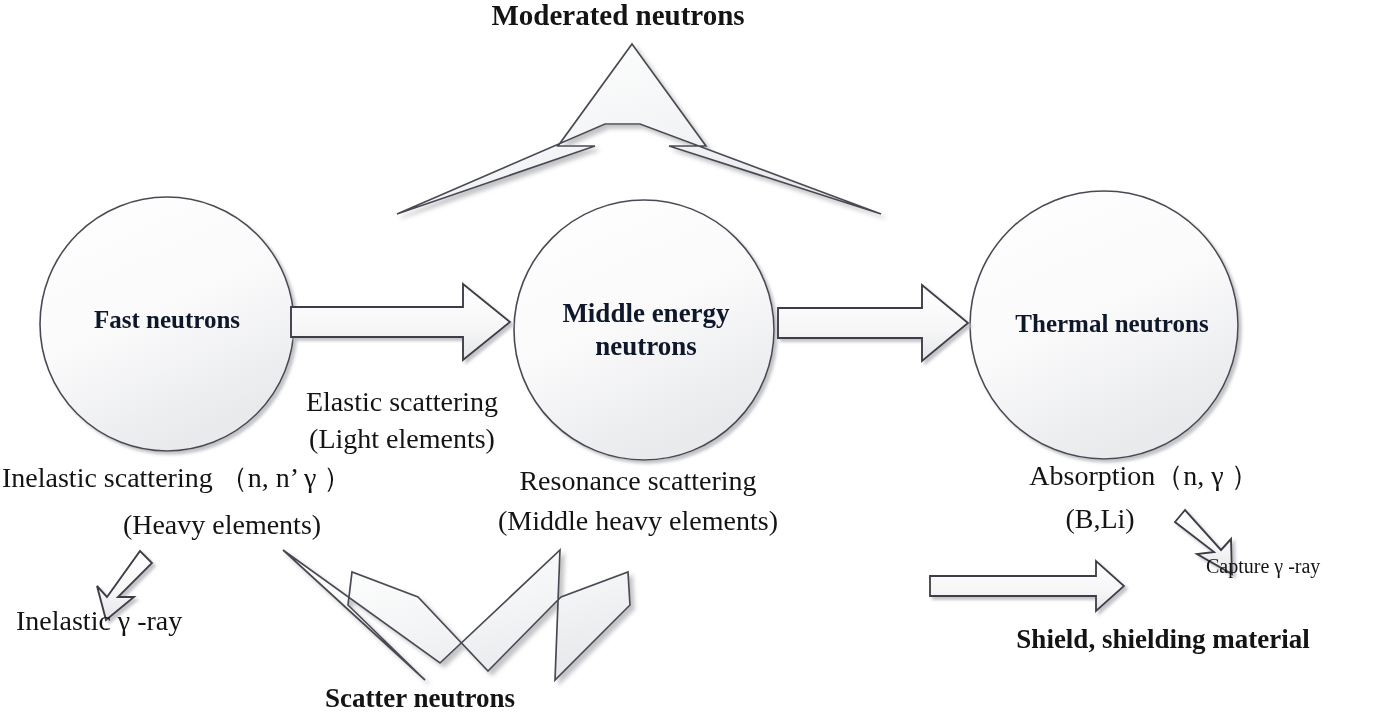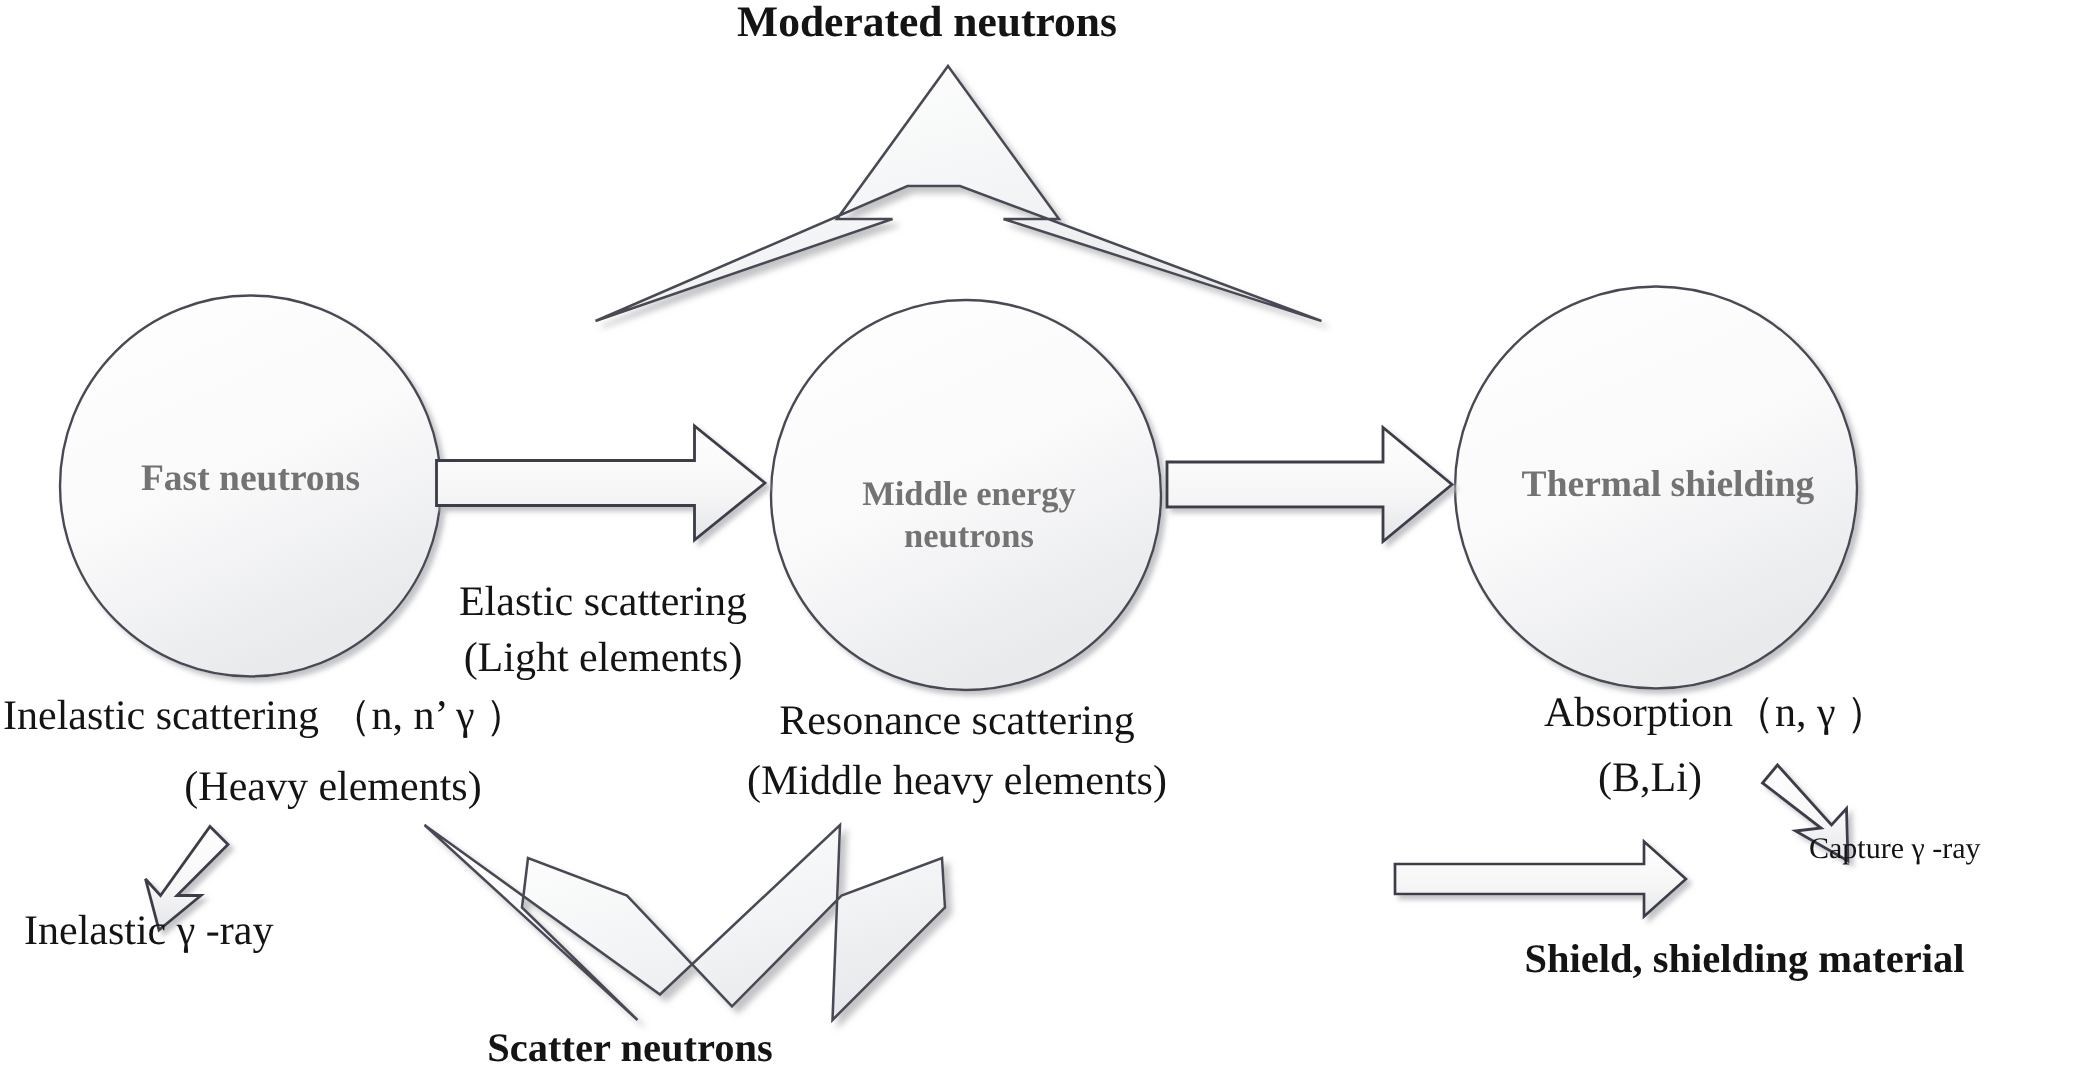--- a/index.html
+++ b/index.html
@@ -30,21 +30,21 @@
     color: #141414;
   }
   .serif { font-family: "Liberation Serif", "DejaVu Serif", serif; }
   .bold  { font-weight: bold; }
   .ctr   { transform: translateX(-50%); text-align: center; }
   .circle-label {
     position: absolute;
     text-align: center;
     font-weight: bold;
     font-family: "Liberation Serif", "DejaVu Serif", serif;
-    color: #737373;
+    color: #0f172a;
     line-height: 1.22;
     transform: translate(-50%, -50%);
     white-space: pre-line;
   }
 </style>
 </head>
 <body>
 
 <div id="canvas">
 
@@ -130,24 +130,24 @@
 
     <g filter="url(#softShadow2)">
       <path d="M 930,576 L 1096,576 L 1096,561 L 1124,586 L 1096,611 L 1096,596 L 930,596 Z" fill="url(#gArrow)" stroke="#3e3e48" stroke-width="1.8" stroke-linejoin="miter"></path>
     </g>
   </svg>
 
   <div class="txt serif bold ctr" style="left:618px; top:-2px; font-size:29px;">Moderated neutrons</div>
 
   <div class="circle-label" style="left:167px; top:320px; font-size:25px;">Fast neutrons</div>
 
-  <div class="circle-label" style="left:646px; top:344px; font-size:23px;">Middle energy
+  <div class="circle-label" style="left:646px; top:330px; font-size:27px;">Middle energy
 neutrons</div>
 
-  <div class="circle-label" style="left:1112px; top:324px; font-size:25px;">Thermal shielding</div>
+  <div class="circle-label" style="left:1112px; top:324px; font-size:25px;">Thermal neutrons</div>
 
   <div class="txt serif ctr" style="left:402px; top:385px; font-size:28px;">Elastic scattering</div>
   <div class="txt serif ctr" style="left:402px; top:422px; font-size:28px;">(Light elements)</div>
 
   <div class="txt serif" style="left:2px; top:461px; font-size:28px;">Inelastic scattering （n, n’  γ ）</div>
   <div class="txt serif ctr" style="left:222px; top:508px; font-size:28px;">(Heavy elements)</div>
 
   <div class="txt serif ctr" style="left:638px; top:464px; font-size:28px;">Resonance scattering</div>
   <div class="txt serif ctr" style="left:638px; top:504px; font-size:28px;">(Middle heavy elements)</div>
 

